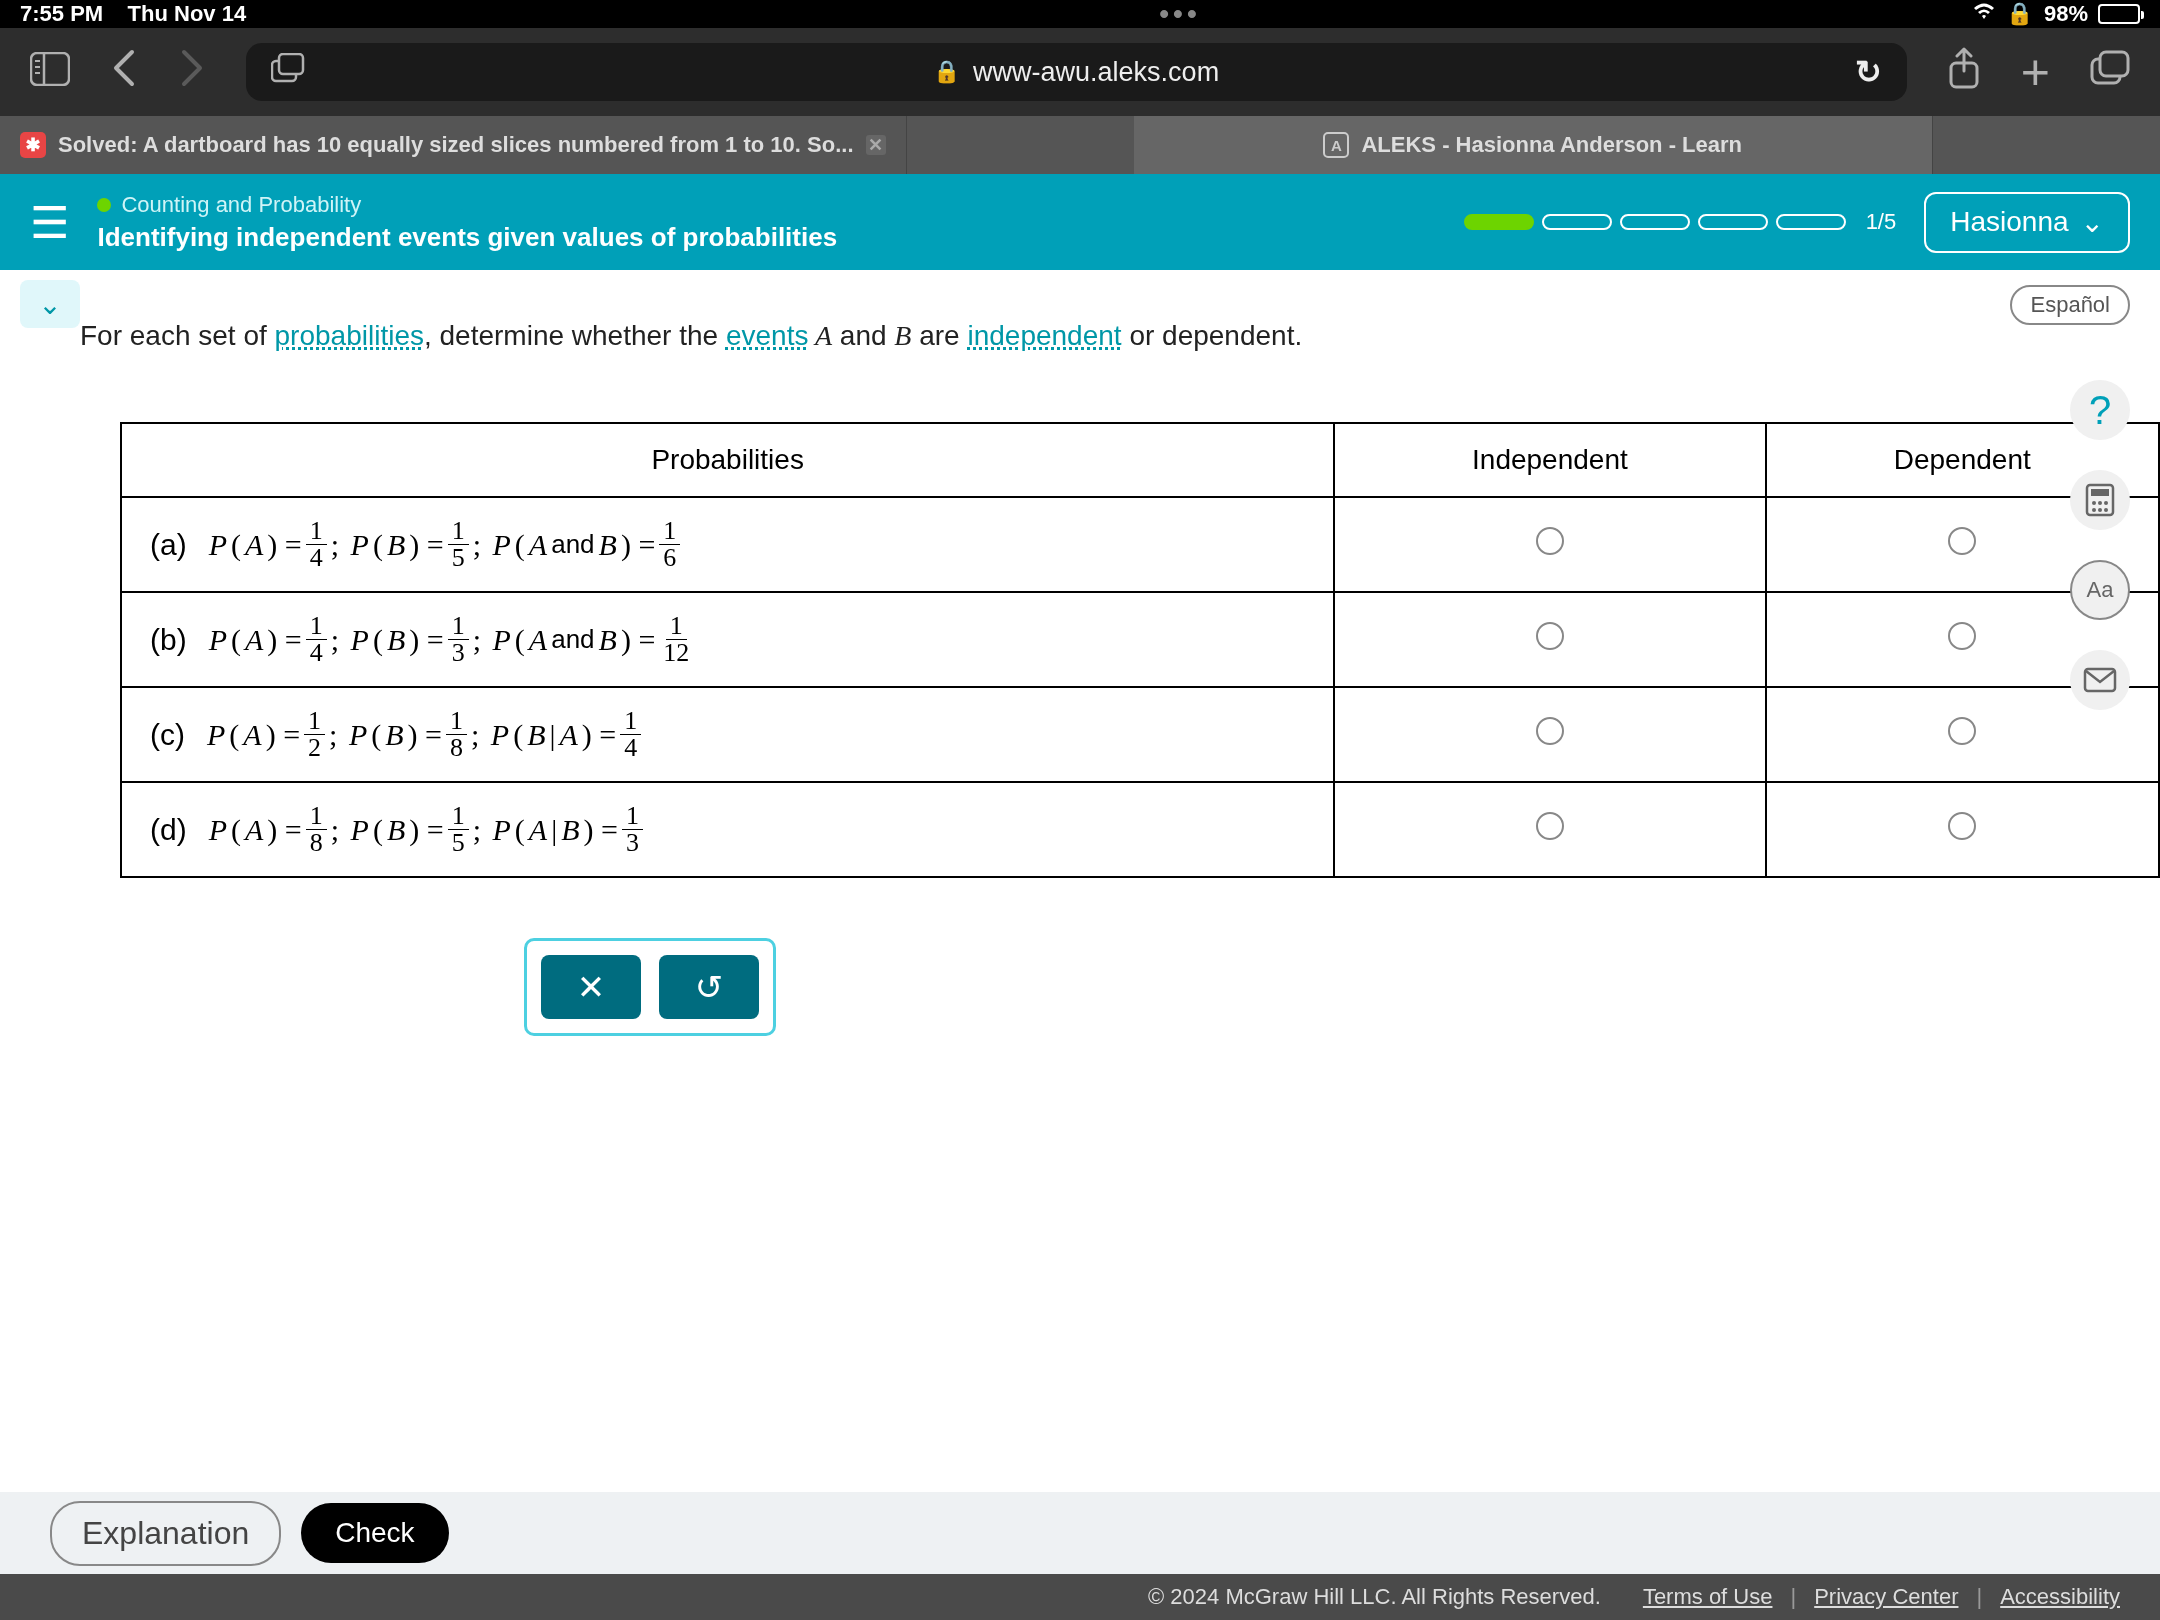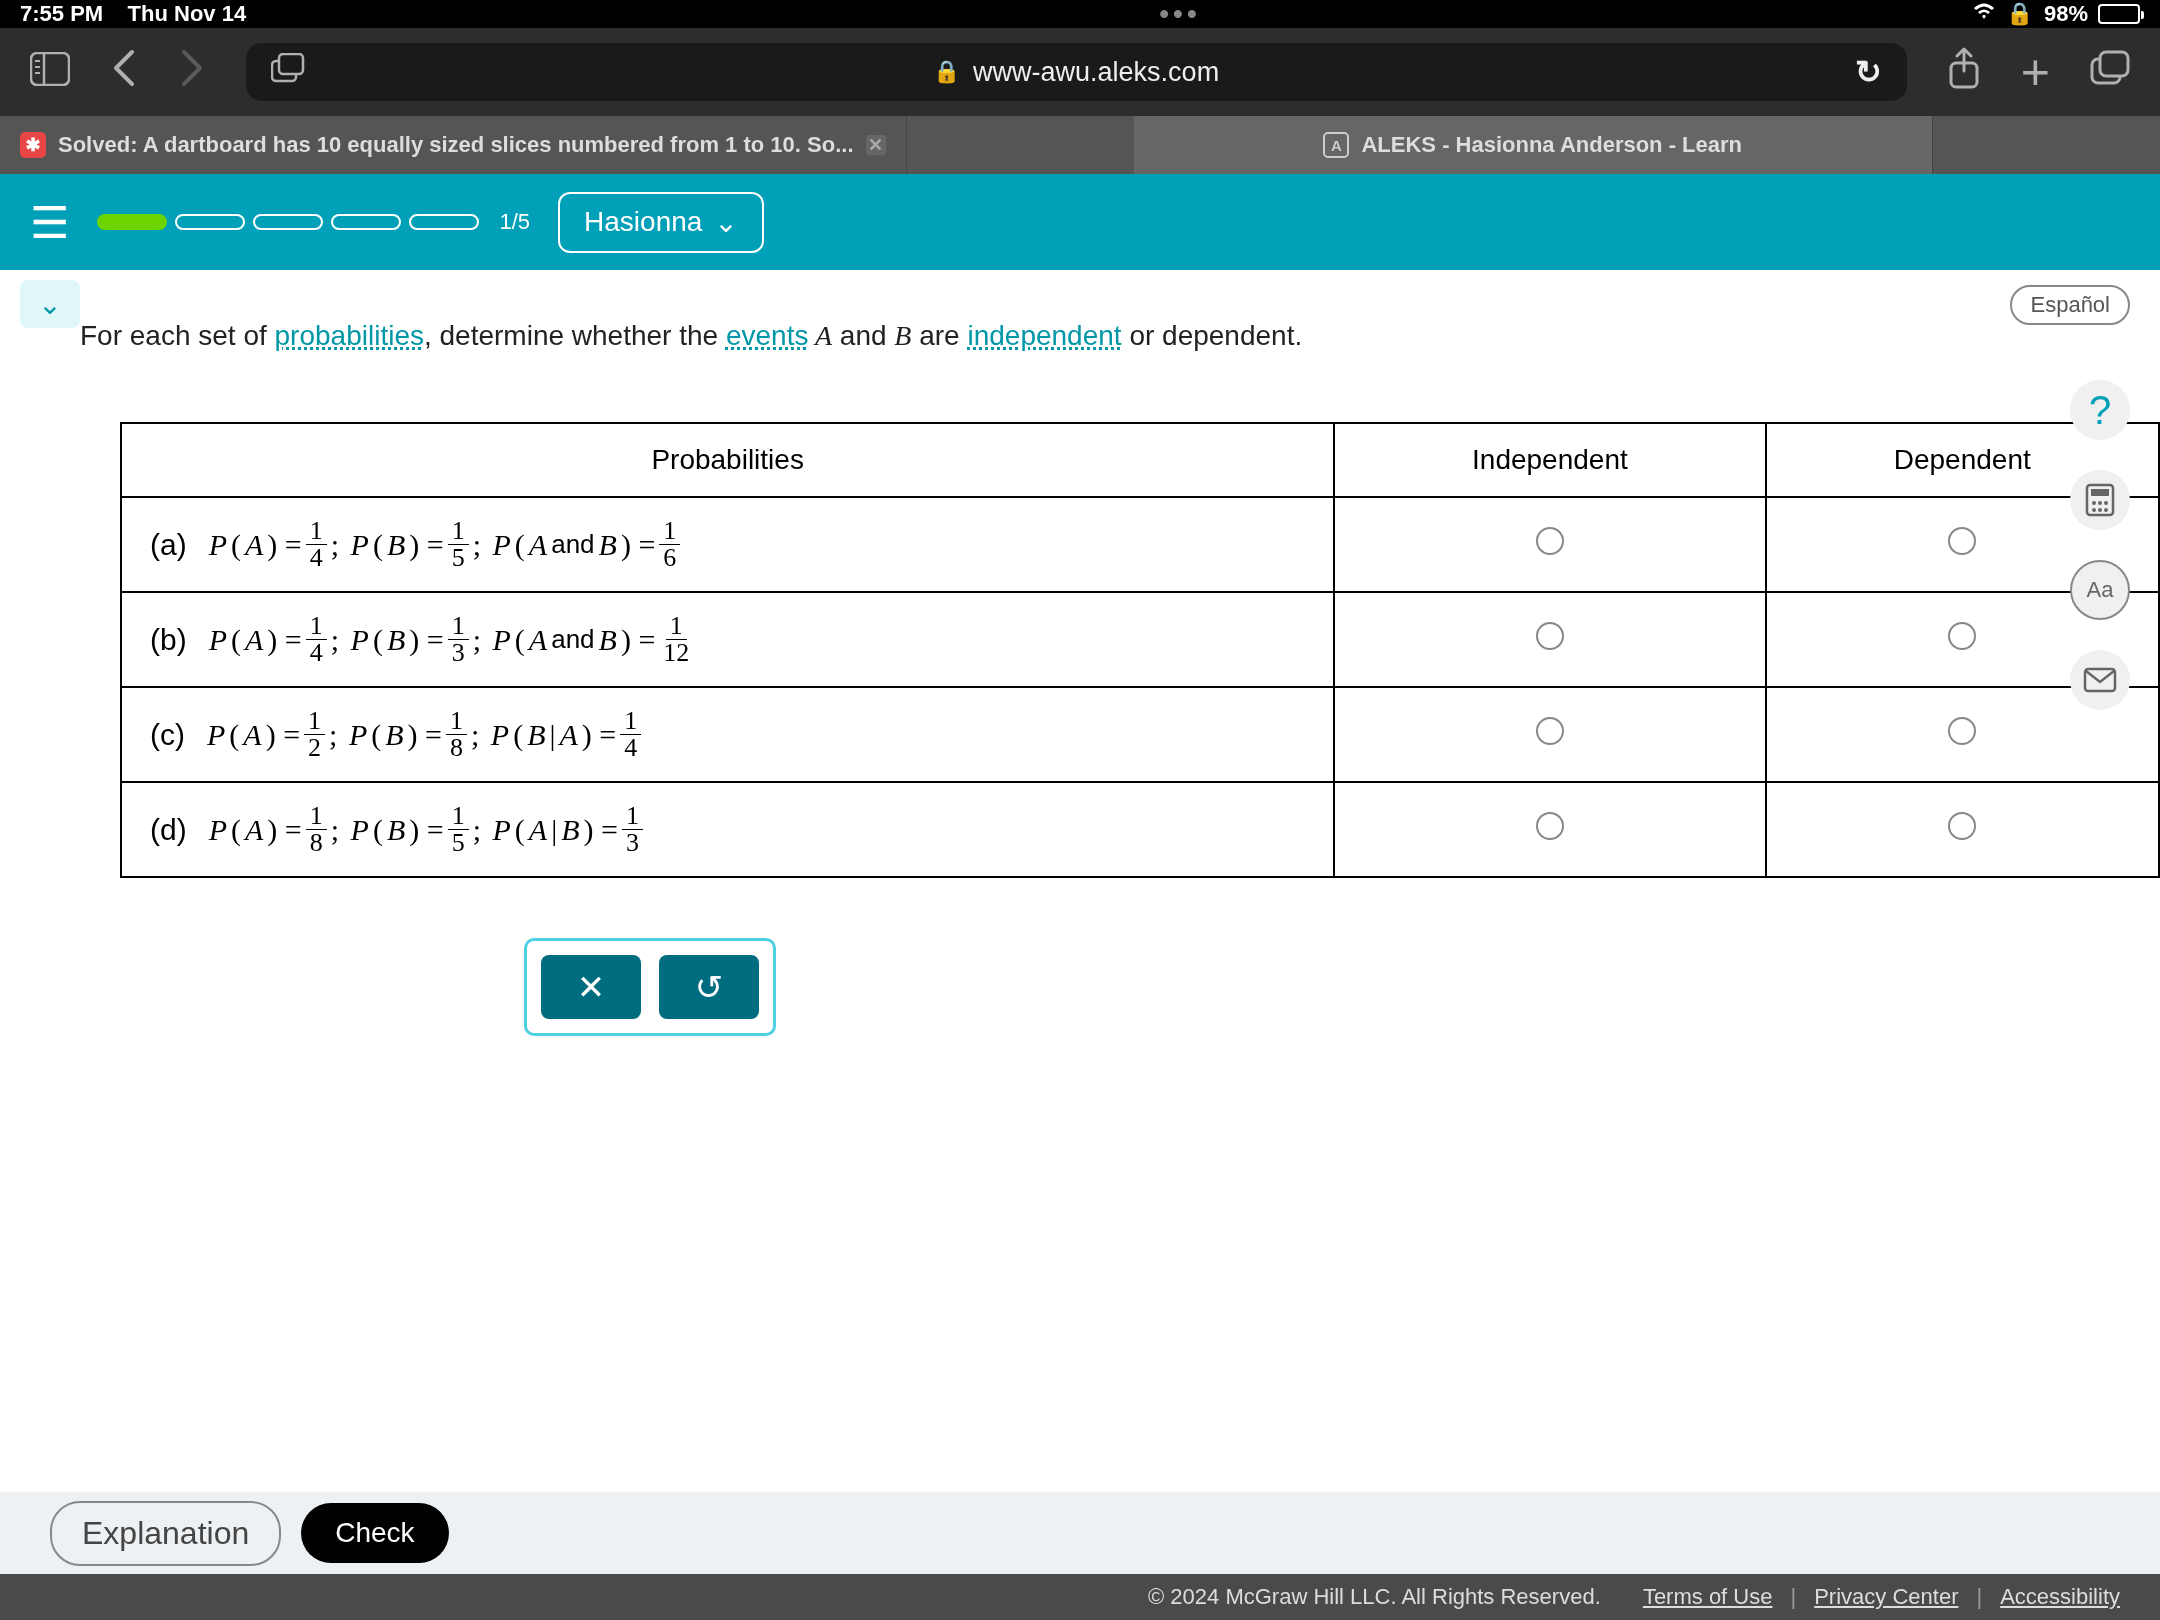--- a/index.html
+++ b/index.html
@@ -244,20 +244,27 @@
   <div class="tab-spacer"></div>
   <div class="tab inactive">
     <span class="favicon outline">A</span>
     <span>ALEKS - Hasionna Anderson - Learn</span>
   </div>
   <div class="tab-spacer"></div>
 </div>
 
 <div class="aleks-header">
   <span class="hamburger">☰</span>
+  <div class="aleks-titles">
+    <div class="topic-chip">
+      <span class="topic-dot"></span>
+      <span>Counting and Probability</span>
+    </div>
+    <div class="lesson-title">Identifying independent events given values of probabilities</div>
+  </div>
   <div class="progress">
     <span class="seg filled"></span>
       <span class="seg"></span>
       <span class="seg"></span>
       <span class="seg"></span>
       <span class="seg"></span>
     <span class="counter">1/5</span>
   </div>
   <div class="user-btn">
     <span>Hasionna</span>

